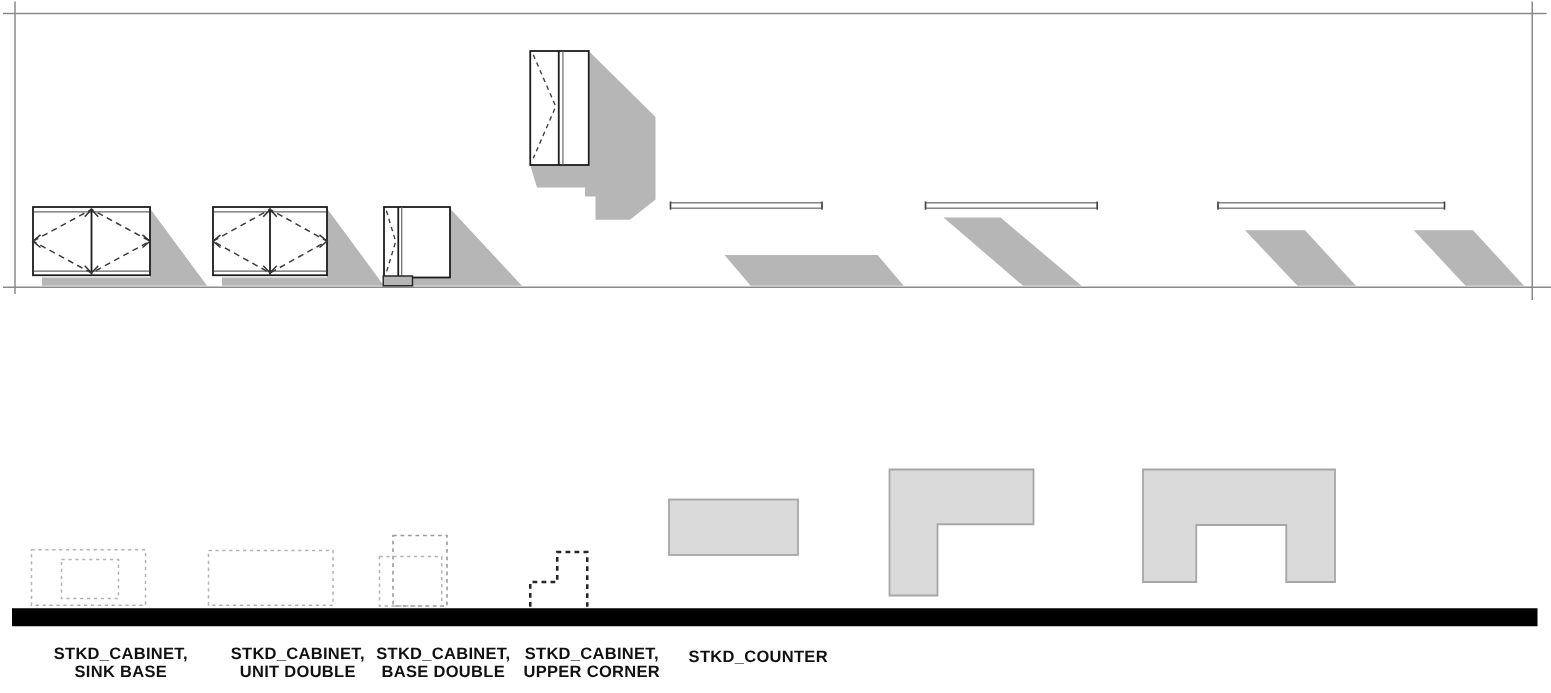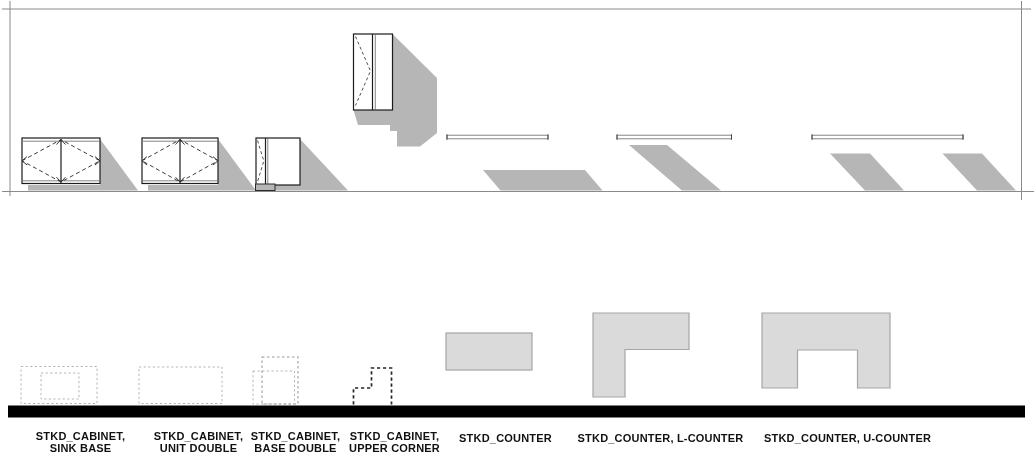--- a/index.html
+++ b/index.html
@@ -181,20 +181,14 @@
     <span>STKD_CABINET,</span>
     <span>BASE DOUBLE</span>
   </div>
   <div class="label lbl-4">
     <span>STKD_CABINET,</span>
     <span>UPPER CORNER</span>
   </div>
   <div class="label lbl-5">
     <span>STKD_COUNTER</span>
   </div>
-  <div class="label lbl-6">
-    <span>STKD_COUNTER, L-COUNTER</span>
-  </div>
-  <div class="label lbl-7">
-    <span>STKD_COUNTER, U-COUNTER</span>
-  </div>
 
 </div>
 
 </body></html>

